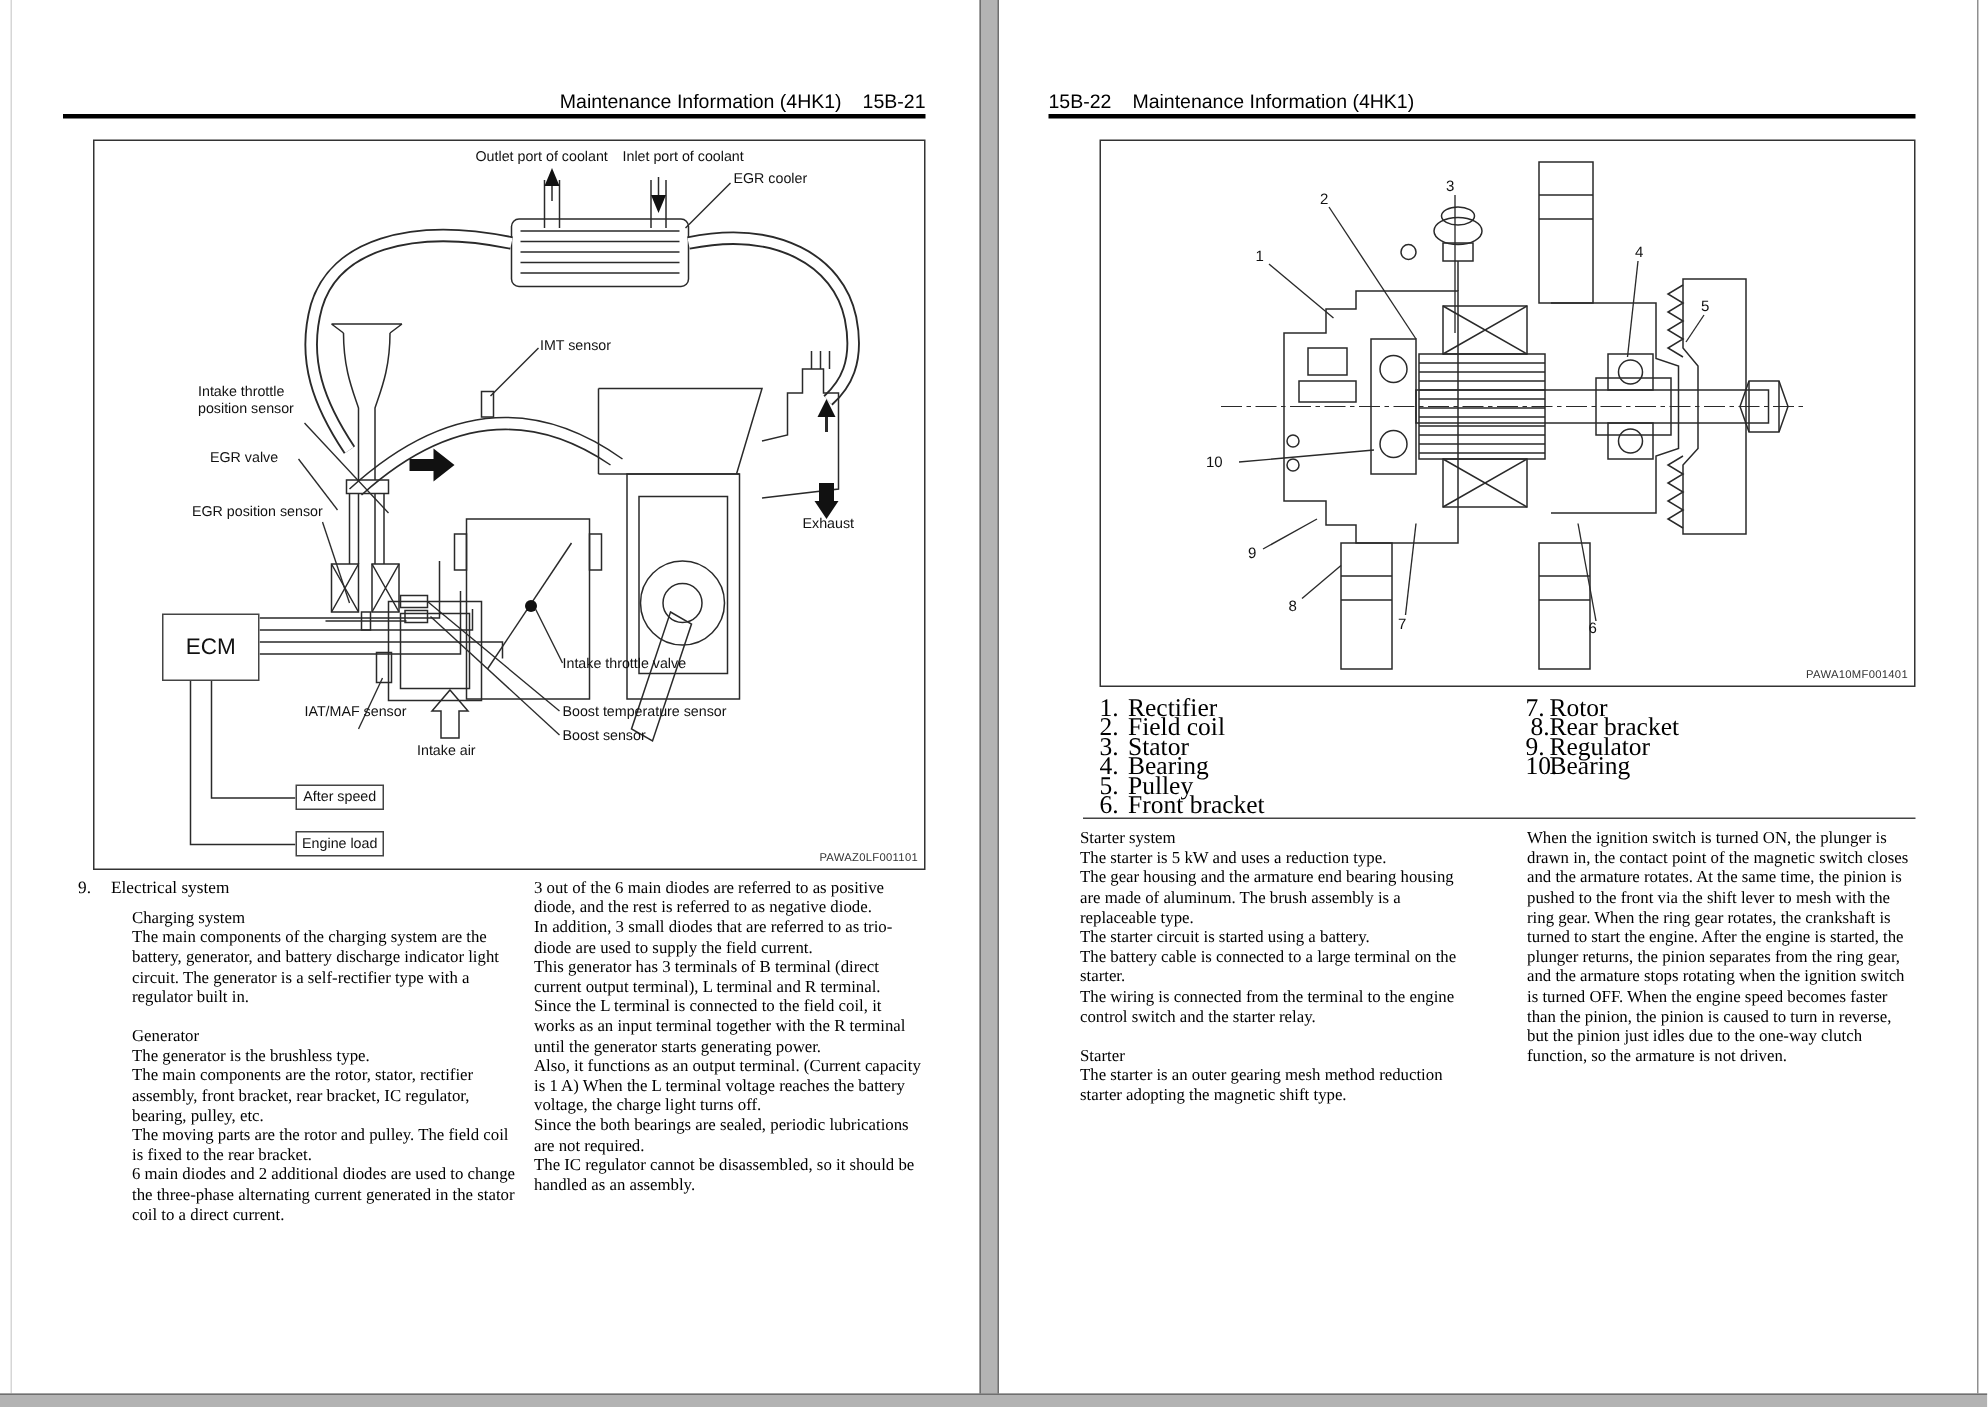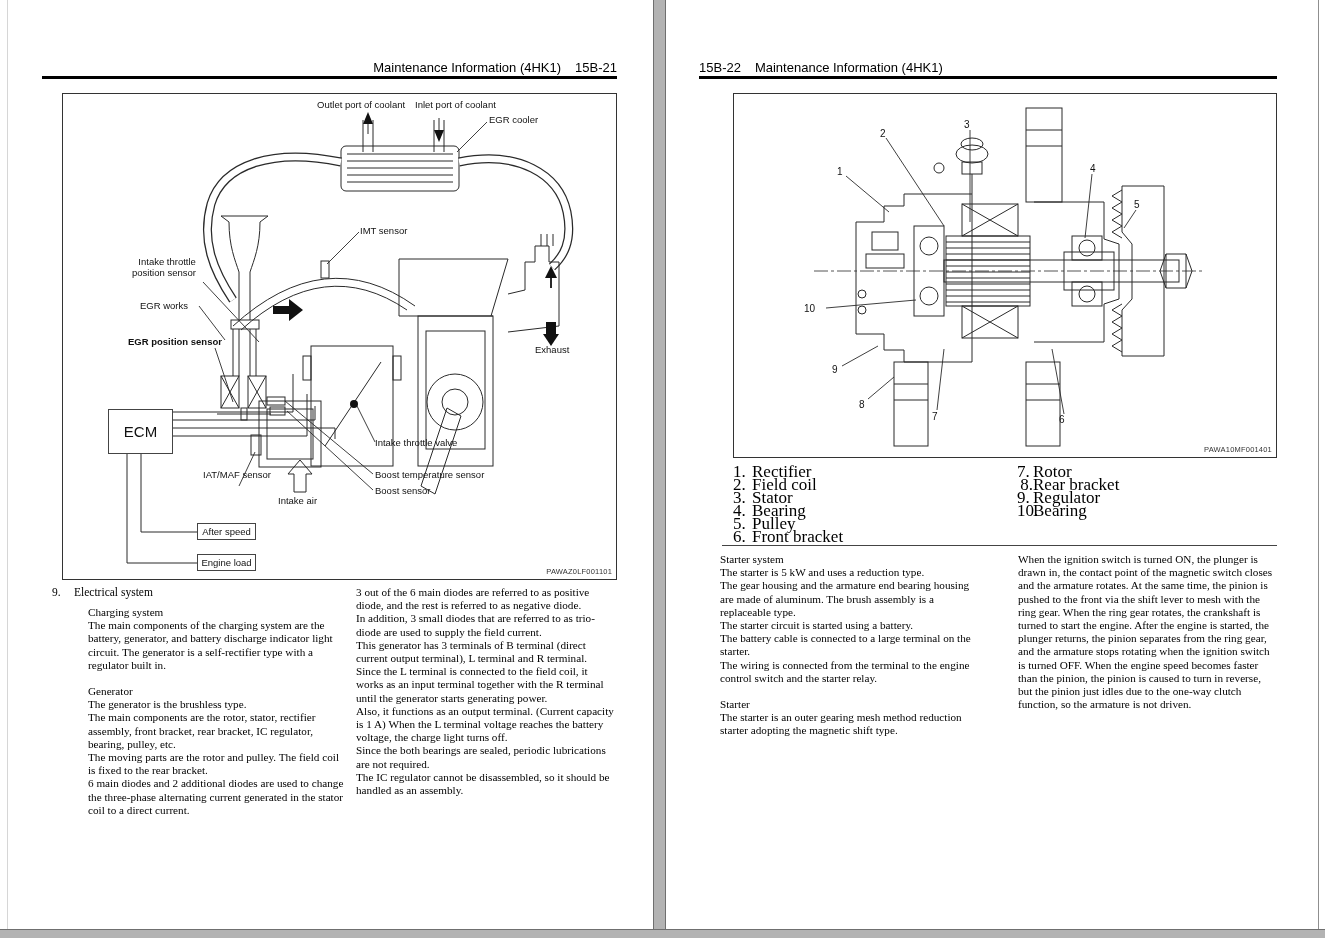--- a/index.html
+++ b/index.html
@@ -12,21 +12,21 @@
           border-left:1px solid #6f6f6f;border-right:1px solid #6f6f6f;box-sizing:border-box;}
   .bottombar{position:absolute;left:0;top:929px;width:1325px;height:9px;background:#b3b3b3;border-top:1px solid #6f6f6f;box-sizing:border-box;}
   .edge-left{position:absolute;left:7px;top:0;width:1px;height:929px;background:#d6d6d6;}
   .edge-right{position:absolute;left:1318px;top:0;width:1px;height:929px;background:#8f8f8f;}
   .hdr{position:absolute;top:60px;font-size:13px;color:#000;white-space:nowrap;}
   .hdr-left{left:0;width:609px;text-align:right;}
   .hdr-right{left:33px;}
   .hdr .gap{display:inline-block;width:14px;}
   .rule{position:absolute;height:3px;background:#000;}
   .figure{position:absolute;border:1px solid #333;box-sizing:border-box;background:#fff;}
-  .fig-left{left:54px;top:93px;width:555px;height:487px;text-align:right;}
+  .fig-left{left:54px;top:93px;width:555px;height:487px;}
   .fig-right{left:67px;top:93px;width:544px;height:365px;}
   .figure svg{position:absolute;left:0;top:0;}
   .flabel{position:absolute;font-size:9.5px;line-height:11px;color:#111;white-space:pre-line;}
   .fbox{position:absolute;border:1px solid #444;font-size:9.5px;display:flex;align-items:center;justify-content:center;box-sizing:border-box;background:#fff;}
   .fcode{position:absolute;right:4px;bottom:3px;font-size:7.5px;color:#333;letter-spacing:.2px;}
   .co{position:absolute;font-size:10px;color:#111;}
   .section-line{position:absolute;left:44px;top:586px;font-family:"Liberation Serif",serif;font-size:11.5px;color:#000;}
   .section-line .no{display:inline-block;width:22px;}
   .col{position:absolute;font-family:"Liberation Serif",serif;font-size:11.2px;line-height:13.2px;color:#000;}
   .para-b{white-space:pre-line;}
@@ -133,22 +133,22 @@
           <path d="M310 396 L224 317"></path>
           <path d="M176 392 L192 358"></path>
         </g>
       </svg>
       <div class="flabel" style="left:254px;top:5px;">Outlet port of coolant</div>
       <div class="flabel" style="left:352px;top:5px;">Inlet port of coolant</div>
       <div class="flabel" style="left:426px;top:20px;">EGR cooler</div>
       <div class="flabel" style="left:297px;top:131px;">IMT sensor</div>
       <div class="flabel" style="left:69px;top:162px;">Intake throttle
 position sensor</div>
-      <div class="flabel" style="left:77px;top:206px;">EGR works</div>
-      <div class="flabel" style="left:65px;top:242px;font-weight:bold;">EGR position sensor</div>
+      <div class="flabel" style="left:77px;top:206px;">EGR valve</div>
+      <div class="flabel" style="left:65px;top:242px;">EGR position sensor</div>
       <div class="fbox" style="left:45px;top:315px;width:65px;height:45px;font-size:15px;">ECM</div>
       <div class="flabel" style="left:140px;top:375px;">IAT/MAF sensor</div>
       <div class="flabel" style="left:215px;top:401px;">Intake air</div>
       <div class="flabel" style="left:312px;top:343px;">Intake throttle valve</div>
       <div class="flabel" style="left:312px;top:375px;">Boost temperature sensor</div>
       <div class="flabel" style="left:312px;top:391px;">Boost sensor</div>
       <div class="fbox" style="left:134px;top:429px;width:59px;height:17px;">After speed</div>
       <div class="fbox" style="left:134px;top:460px;width:59px;height:17px;">Engine load</div>
       <div class="flabel" style="left:472px;top:250px;">Exhaust</div>
       <div class="fcode">PAWAZ0LF001101</div>

